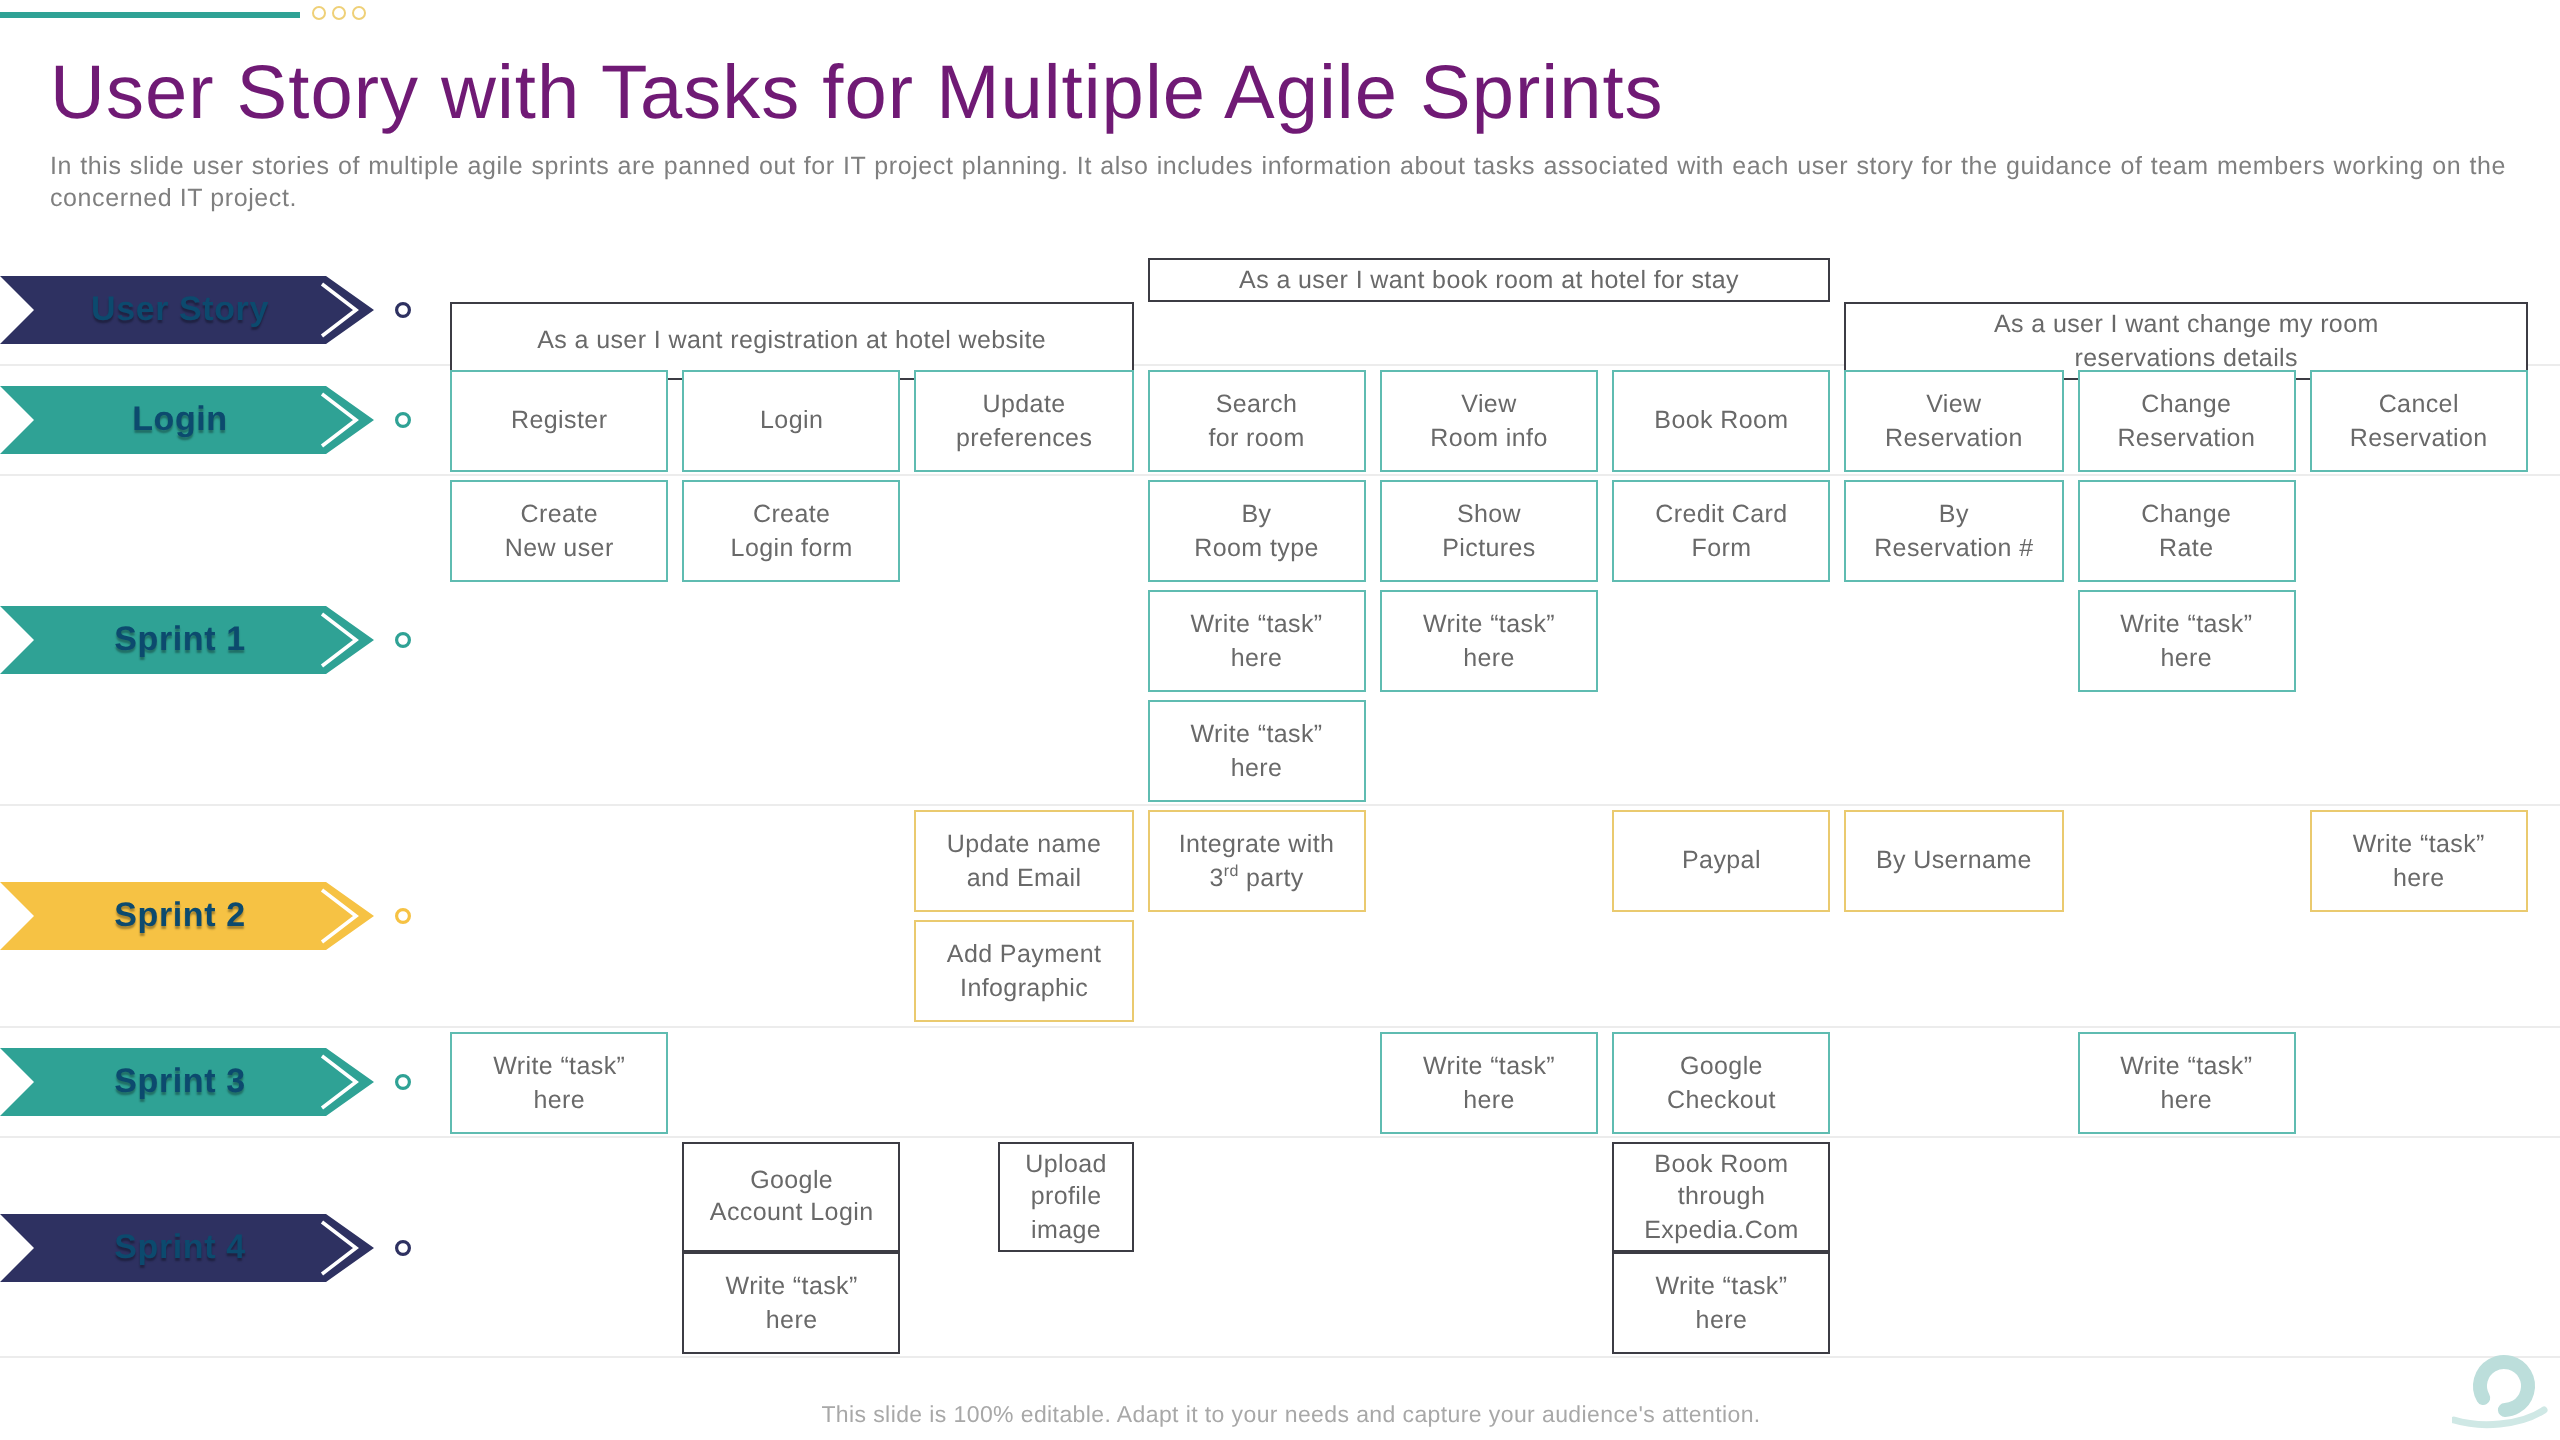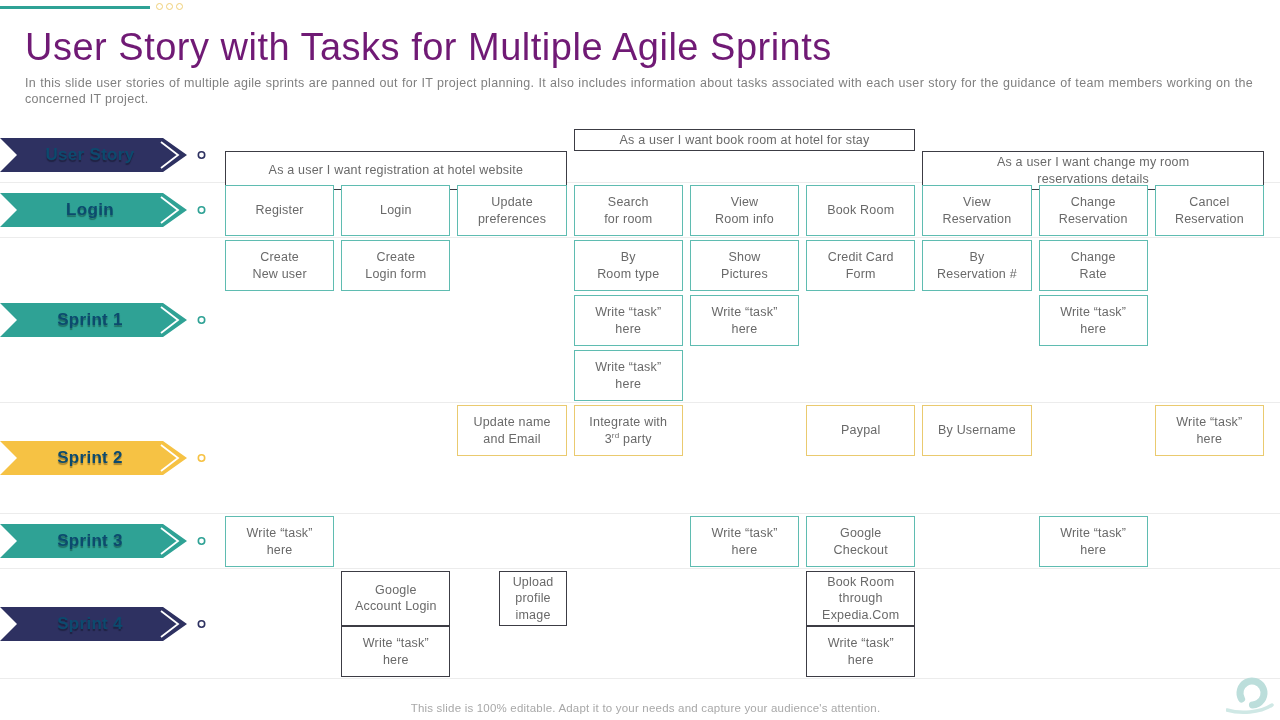--- a/index.html
+++ b/index.html
@@ -192,20 +192,25 @@
         <div class="cell cell-yellow" style="grid-column: 6 / span 1;">
           <span>Paypal</span>
         </div>
         <div class="cell cell-yellow" style="grid-column: 7 / span 1; text-align: right;">
           <span>By  Username</span>
         </div>
         <div class="cell cell-yellow" style="grid-column: 9 / span 1;">
           <span>Write “task”<br>here</span>
         </div>
       </div>
+      <div class="subrow">
+        <div class="cell cell-yellow" style="grid-column: 3 / span 1;">
+          <span>Add Payment<br>Infographic</span>
+        </div>
+      </div>
     </div>
     <div class="band" style="height: 55px;">
       <div class="band-label">
         <svg width="212" height="34" viewBox="0 0 212 34">
           <polygon points="0,0 163,0 187,17 163,34 0,34 17,17" fill="#2FA295"></polygon>
           <polyline points="161,4 178,17 161,30" fill="none" stroke="#ffffff" stroke-width="1.8"></polyline>
           <circle cx="201.5" cy="17" r="3.2" fill="none" stroke="#2FA295" stroke-width="1.6"></circle>
         </svg>
         <div class="band-label-text">Sprint 3</div>
       </div>

